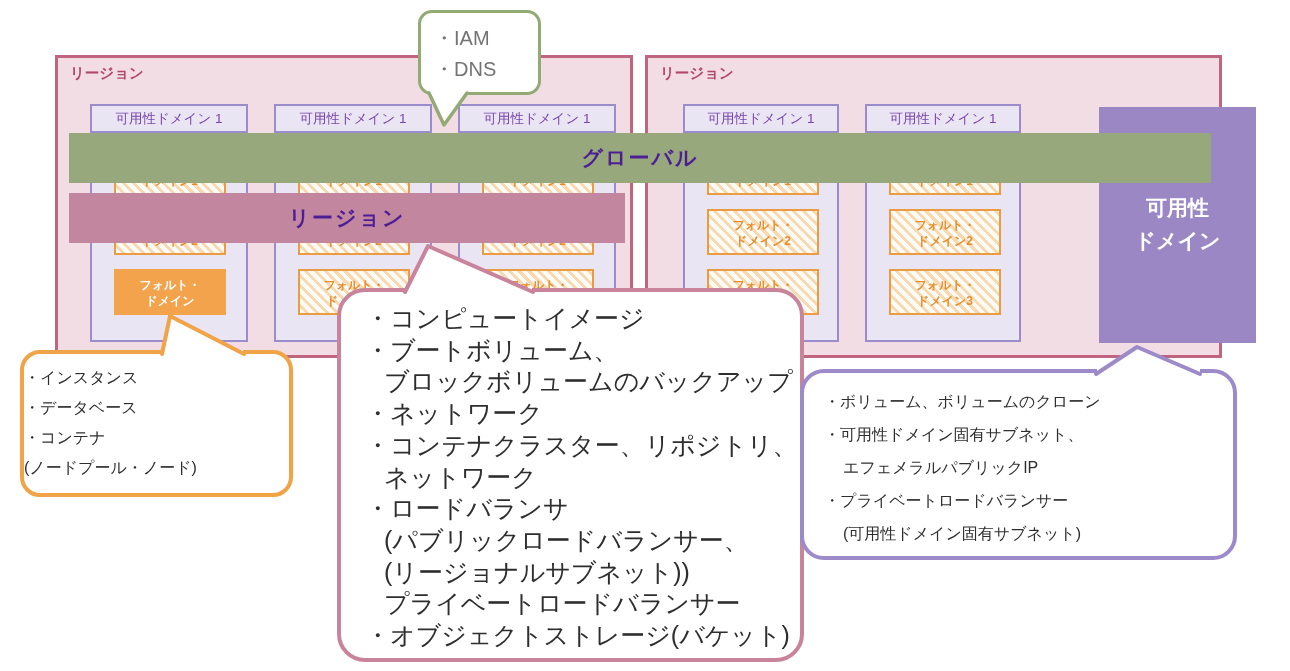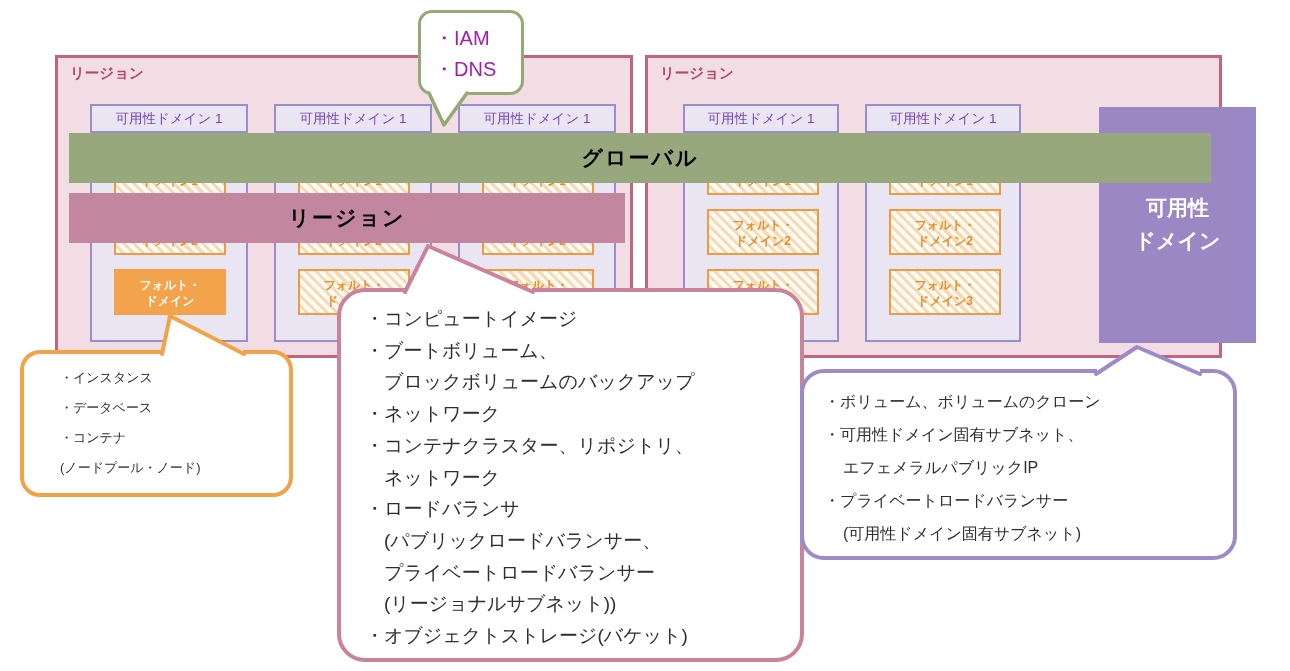--- a/index.html
+++ b/index.html
@@ -96,58 +96,58 @@
     font-size: 21px;
     font-weight: bold;
     line-height: 1.55;
   }
   
   .banner {
     position: absolute;
     height: 50px;
     line-height: 50px;
     text-align: center;
-    color: #000000;
+    color: #4c1d95;
     font-size: 21px;
     font-weight: bold;
     letter-spacing: 2px;
     z-index: 5;
   }
   #banner-global { left: 69px; top: 133px; width: 1142px; background: var(--banner_global_bg); }
   #banner-region { left: 69px; top: 193px; width: 556px;  background: var(--banner_region_bg); }
   
   .callout {
     position: absolute;
     background: #ffffff;
     z-index: 10;
     color: #2e2e2e;
   }
   #callout-global {
-    left: 418px; top: 10px; width: 106px; height: 85px;
+    left: 418px; top: 10px; width: 123px; height: 85px;
     border: 3.5px solid var(--callout_global_border);
     border-radius: 14px;
     padding: 10px 0 0 13px;
     font-size: 20px;
     line-height: 31px;
-    color: #a21caf;
+    color: #737373;
   }
   #callout-fd {
     left: 20px; top: 350px; width: 273px; height: 147px;
     border: 4px solid var(--callout_fd_border);
     border-radius: 20px;
-    padding: 9px 0 0 36px;
-    font-size: 13px;
+    padding: 9px 0 0 0;
+    font-size: 16px;
     line-height: 30px;
   }
   #callout-region {
     left: 337px; top: 288px; width: 467px; height: 374px;
     border: 4px solid var(--callout_region_border);
     border-radius: 28px;
     padding: 11px 0 0 24px;
-    font-size: 19px;
+    font-size: 25px;
     line-height: 31.7px;
   }
   #callout-ad {
     left: 800px; top: 369px; width: 437px; height: 191px;
     border: 4px solid var(--callout_ad_border);
     border-radius: 24px;
     padding: 12px 0 0 20px;
     font-size: 16px;
     line-height: 33px;
   }
@@ -292,22 +292,22 @@
 
   <div class="callout" id="callout-region">
     <div class="line">・コンピュートイメージ</div>
     <div class="line">・ブートボリューム、</div>
     <div class="line indent">ブロックボリュームのバックアップ</div>
     <div class="line">・ネットワーク</div>
     <div class="line">・コンテナクラスター、リポジトリ、</div>
     <div class="line indent">ネットワーク</div>
     <div class="line">・ロードバランサ</div>
     <div class="line indent">(パブリックロードバランサー、</div>
+    <div class="line indent">(リージョナルサブネット))</div>
     <div class="line indent">プライベートロードバランサー</div>
-    <div class="line indent">(リージョナルサブネット))</div>
     <div class="line">・オブジェクトストレージ(バケット)</div>
   </div>
   <div class="tail-gap" id="gap-region"></div>
   <svg class="tail" id="tail-region" width="136" height="54" viewBox="0 0 136 54">
     <path d="M4,50 L27,4 L132,50"></path>
   </svg>
 
   <div class="callout" id="callout-ad">
     <div class="line">・ボリューム、ボリュームのクローン</div>
     <div class="line">・可用性ドメイン固有サブネット、</div>

